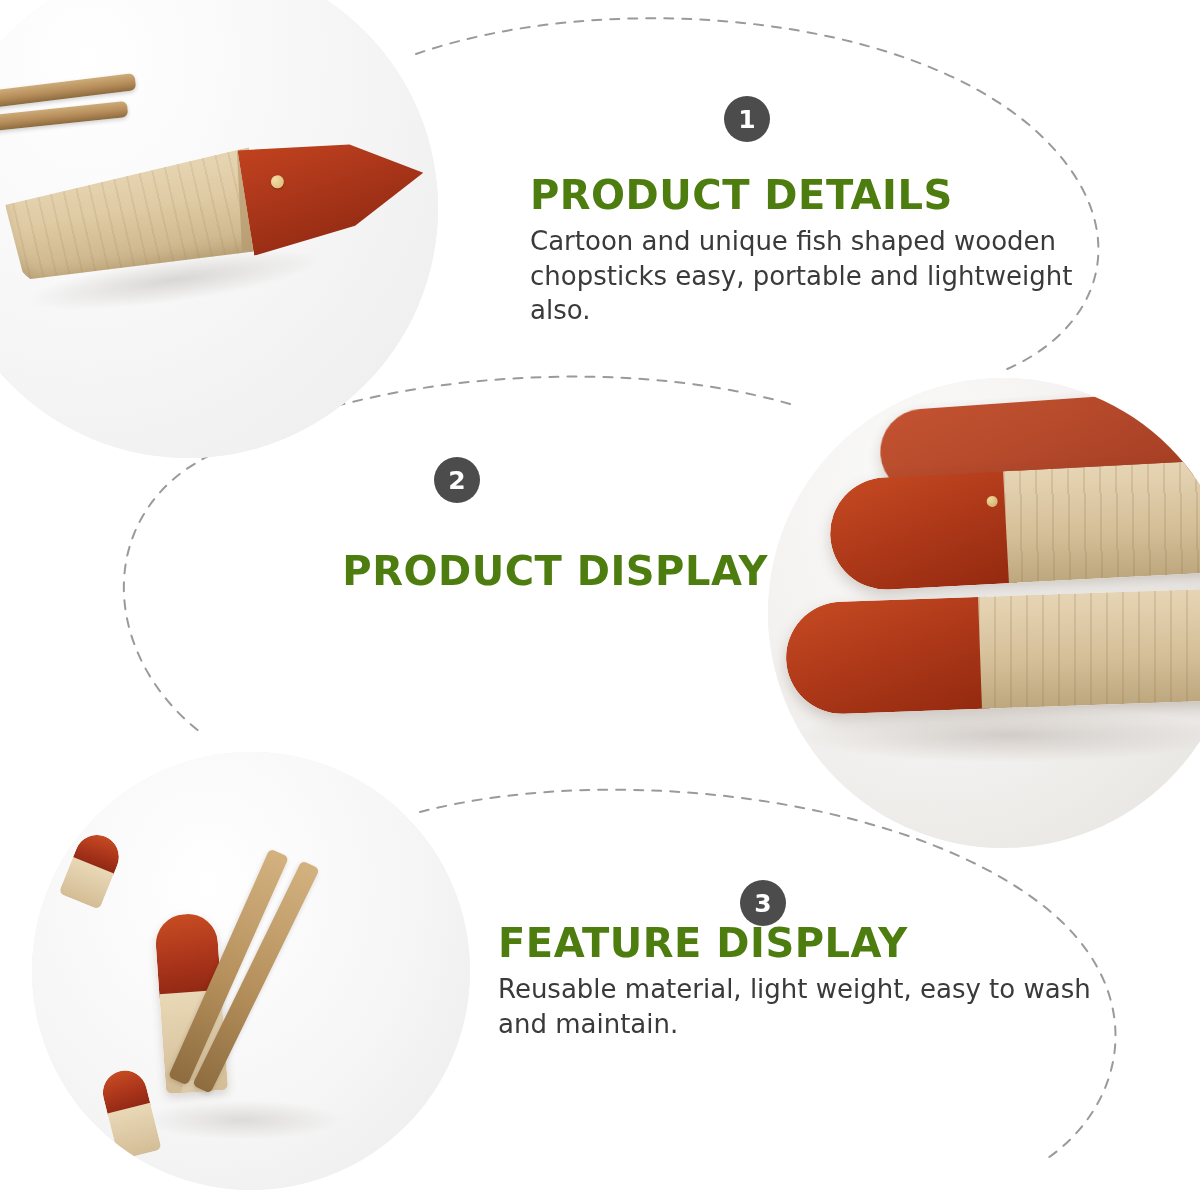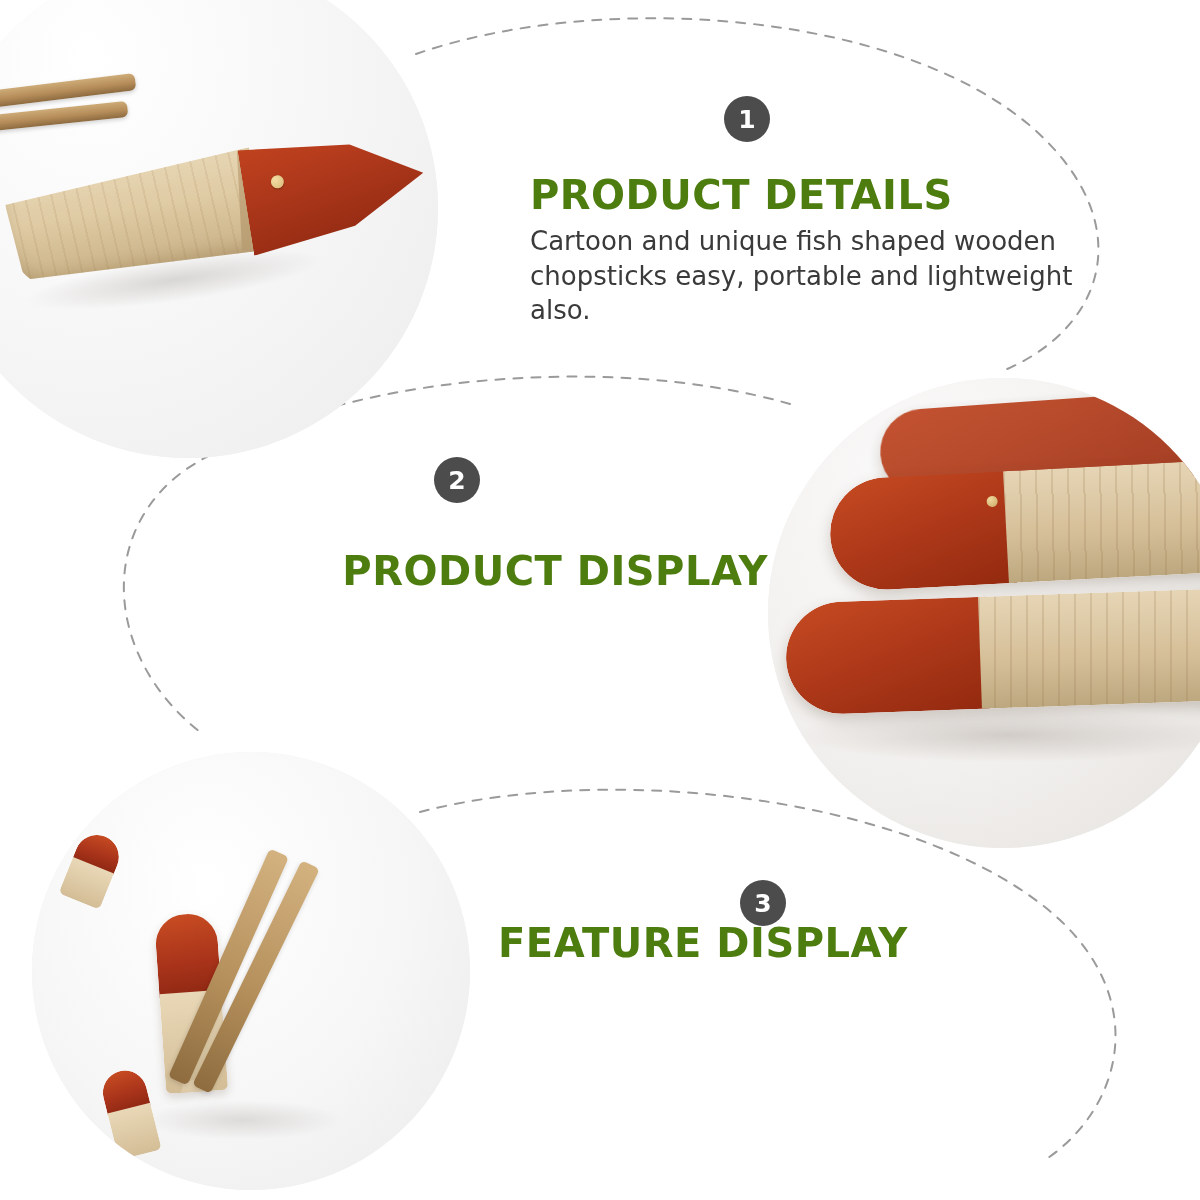--- a/index.html
+++ b/index.html
@@ -345,15 +345,16 @@
     <h2>PRODUCT DETAILS</h2>
     <p>Cartoon and unique fish shaped wooden chopsticks easy, portable and lightweight also.</p>
   </div>
 
   <div class="block" id="block-2">
     <h2>PRODUCT DISPLAY</h2>
   </div>
 
   <div class="block" id="block-3">
     <h2>FEATURE DISPLAY</h2>
+    <p>Reusable material, light weight, easy to wash and maintain.</p>
   </div>
 
 </div>
 
 </body></html>

